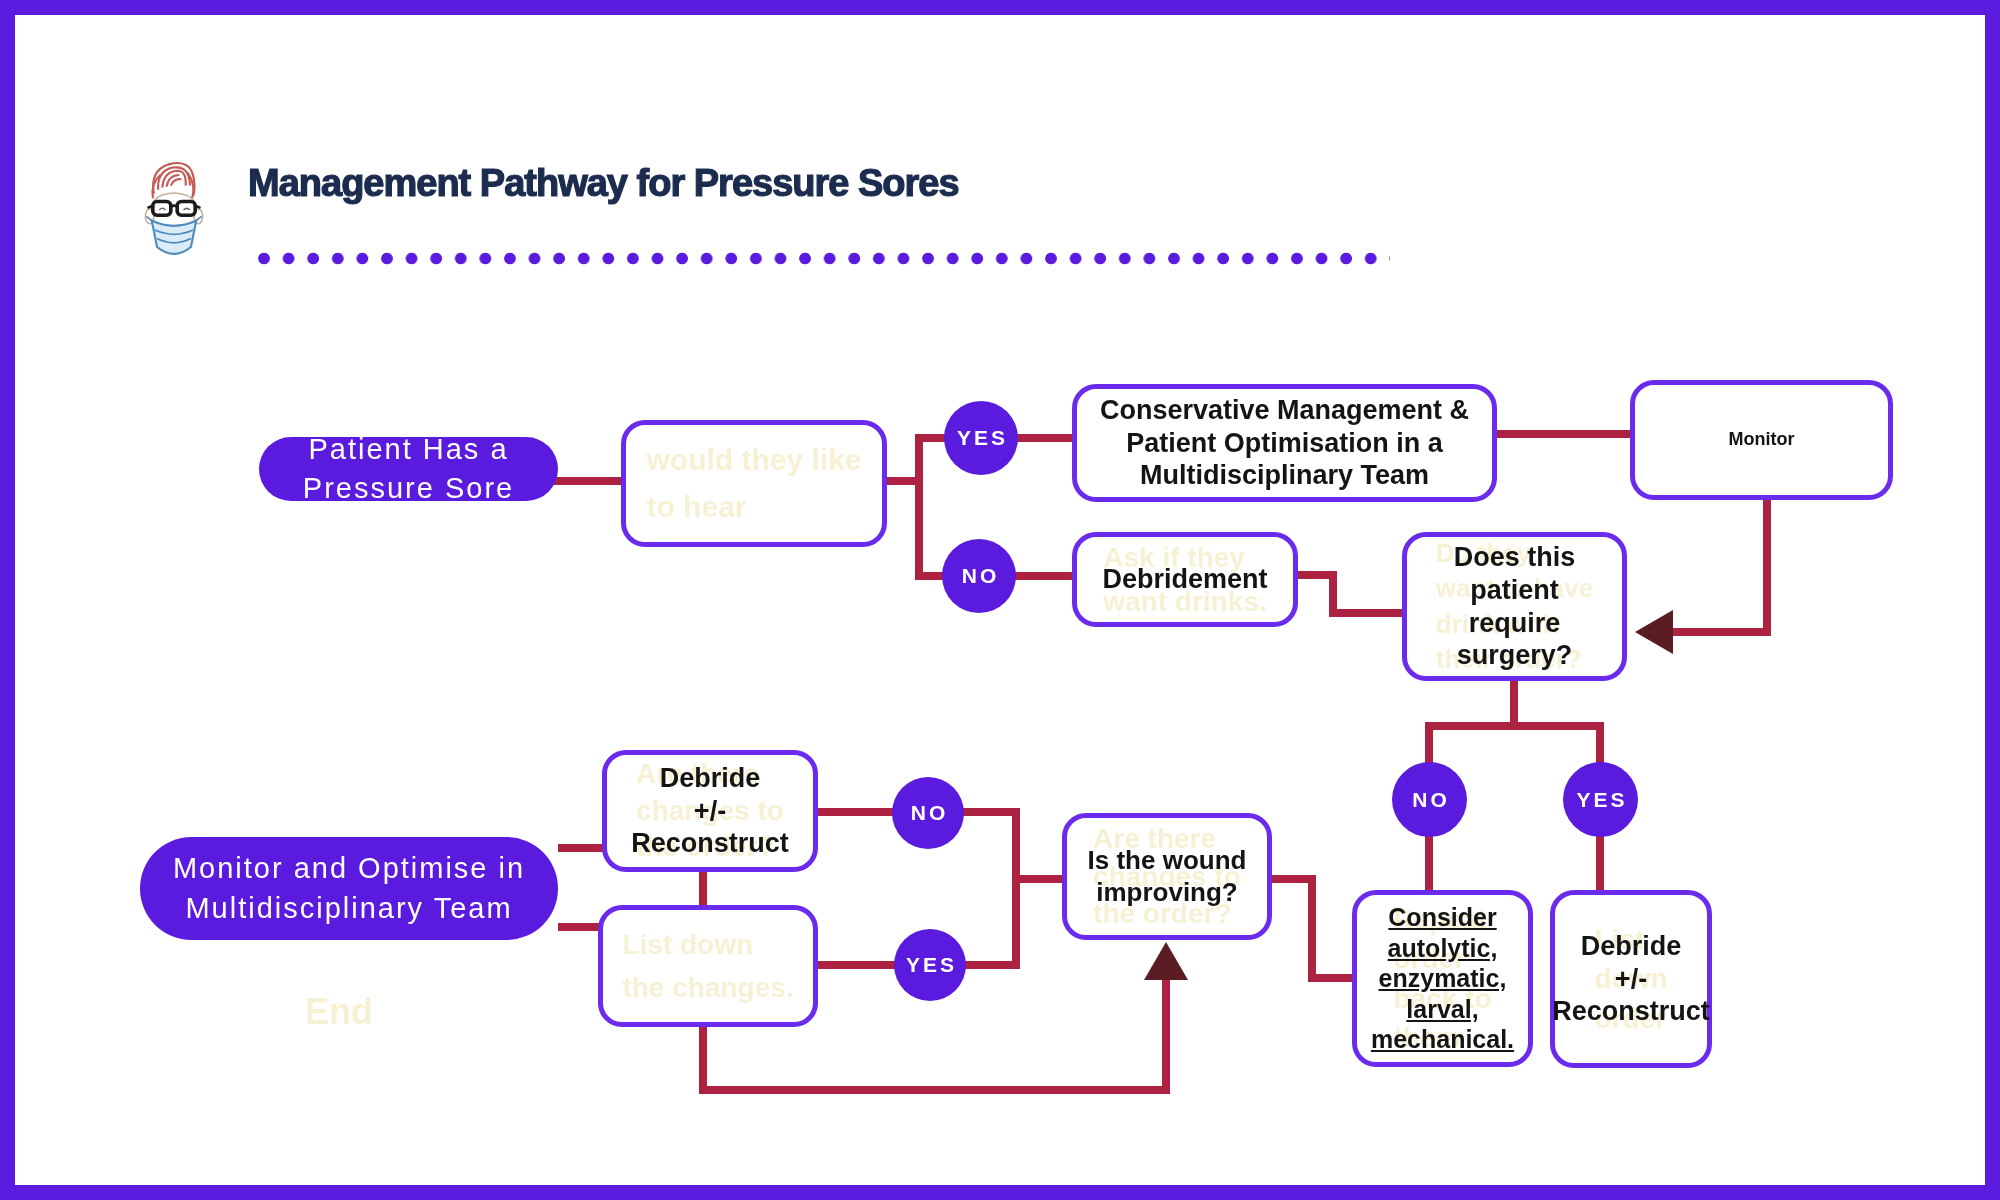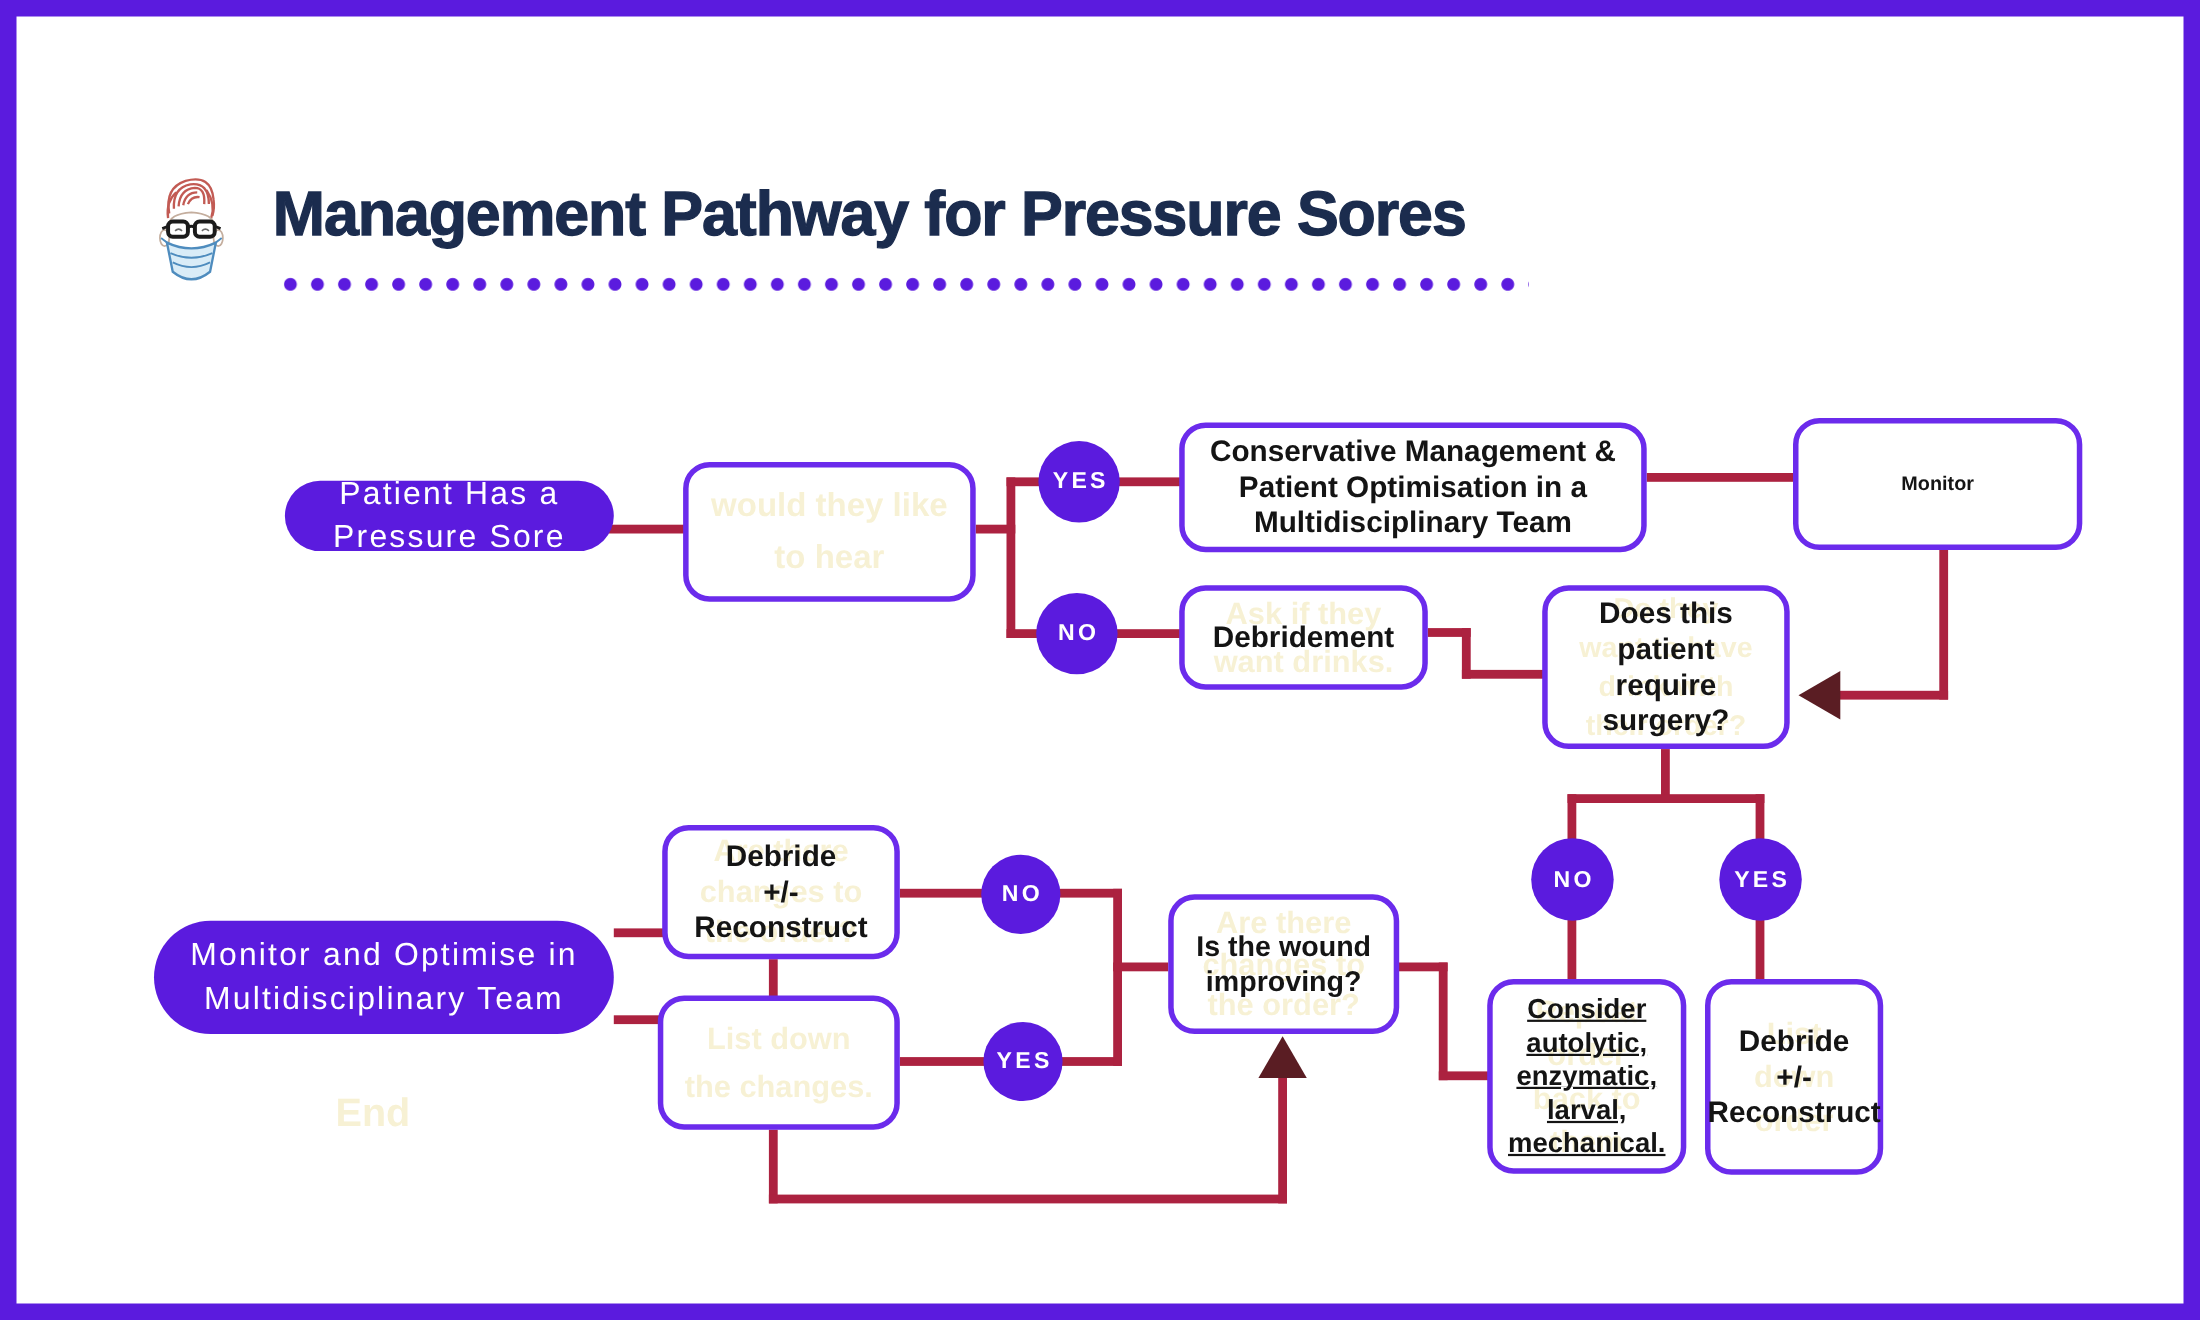--- a/index.html
+++ b/index.html
@@ -12,21 +12,21 @@
     --ghost:#F7F1D4;
   }
   html,body{margin:0;padding:0;background:#fff;}
   .canvas{
     position:relative;width:2000px;height:1200px;background:#ffffff;
     border:15px solid var(--purple);box-sizing:border-box;overflow:hidden;
     font-family:"Liberation Sans",sans-serif;
   }
   .abs{position:absolute;box-sizing:border-box;}
   .title{
-    color:var(--title);font-size:57px;font-weight:bold;letter-spacing:-1px;
+    color:var(--title);font-size:38px;font-weight:bold;letter-spacing:-1px;
     white-space:nowrap;-webkit-text-stroke:1.2px var(--title);
   }
   .dots{
     background-image:radial-gradient(circle at 6px 6.5px, var(--purple) 5.4px, transparent 6.2px);
     background-size:24.6px 14px;background-repeat:repeat-x;height:14px;
   }
   .pill{
     background:var(--purple);color:#fff;border-radius:60px;
     display:flex;align-items:center;justify-content:center;text-align:center;
     font-size:29px;letter-spacing:2px;line-height:1.35;white-space:pre-line;font-weight:500;
@@ -38,21 +38,21 @@
   }
   .box .label{position:relative;z-index:1;}
   .circle{
     background:var(--purple);border-radius:50%;color:#fff;
     display:flex;align-items:center;justify-content:center;
     font-weight:bold;font-size:21px;letter-spacing:3px;text-indent:3px;
   }
   .line{background:var(--line);}
   .ghost{
     position:absolute;inset:0;z-index:0;display:flex;align-items:center;justify-content:center;
-    color:var(--ghost);font-weight:bold;text-align:center;white-space:pre-line;
+    color:var(--ghost);font-weight:bold;text-align:left;white-space:pre-line;
     line-height:1.55;pointer-events:none;
   }
   .ghost-free{
     color:var(--ghost);font-weight:bold;text-align:left;white-space:pre-line;line-height:1.4;
   }
   .arrow-left{
     width:0;height:0;border-top:22px solid transparent;border-bottom:22px solid transparent;
     border-right:38px solid var(--arrow);
   }
   .arrow-up{

